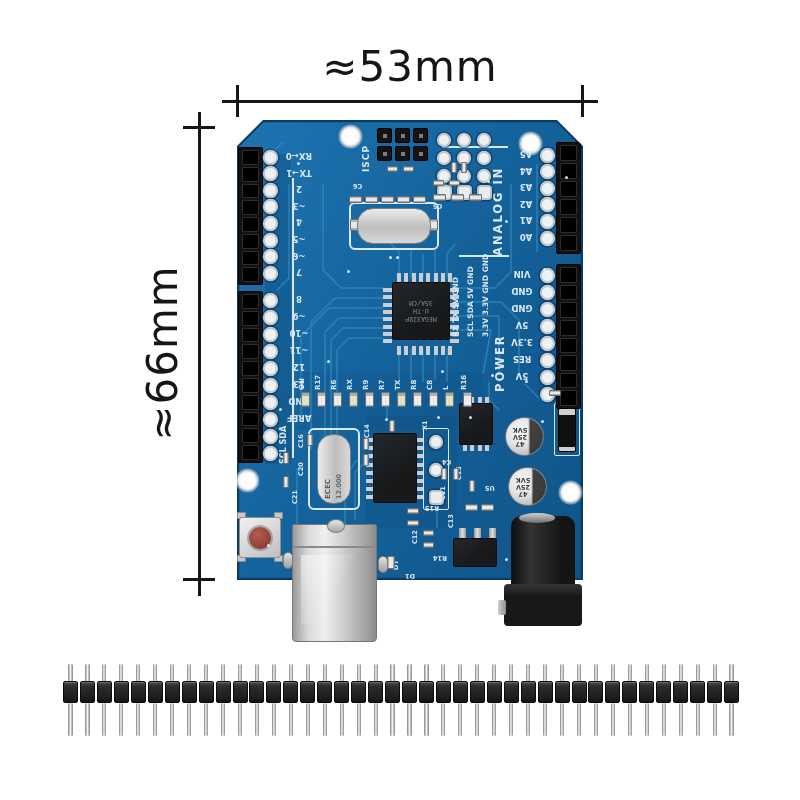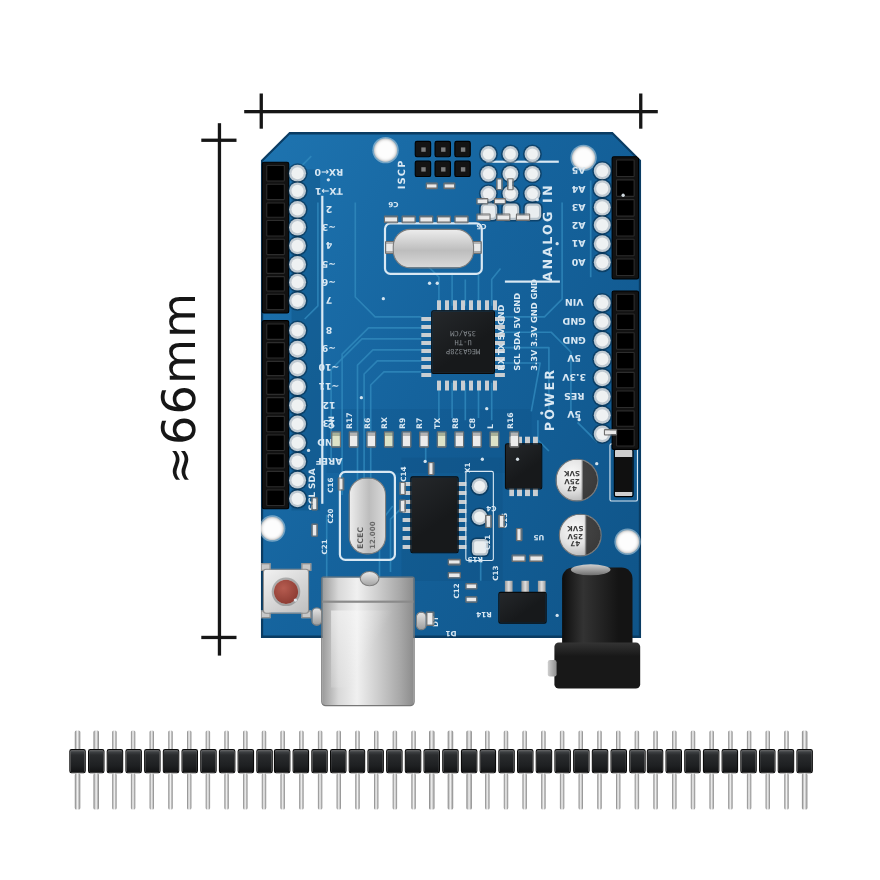--- a/index.html
+++ b/index.html
@@ -88,20 +88,23 @@
       box-shadow:inset 0 1px 0 rgba(255,255,255,.18); }
 </style>
 </head>
 <body>
 
 <div class="stage">
 
   <div class="dim" style="left:222px; top:100px; width:376px; height:3px;"></div>
   <div class="dim" style="left:236px; top:85px; width:3px; height:32px;"></div>
   <div class="dim" style="left:581px; top:85px; width:3px; height:32px;"></div>
+  <div class="dim-label" style="left:310px; top:42px; width:200px;">
+    <span>≈53mm</span>
+  </div>
 
   <div class="dim" style="left:198px; top:112px; width:3px; height:484px;"></div>
   <div class="dim" style="left:183px; top:126px; width:32px; height:3px;"></div>
   <div class="dim" style="left:183px; top:578px; width:32px; height:3px;"></div>
   <div class="dim-label" style="left:68px; top:331px; width:190px; height:44px; line-height:44px; transform:rotate(-90deg);">
     <span>≈66mm</span>
   </div>
 
   <div id="board">
       <svg width="346" height="460">

